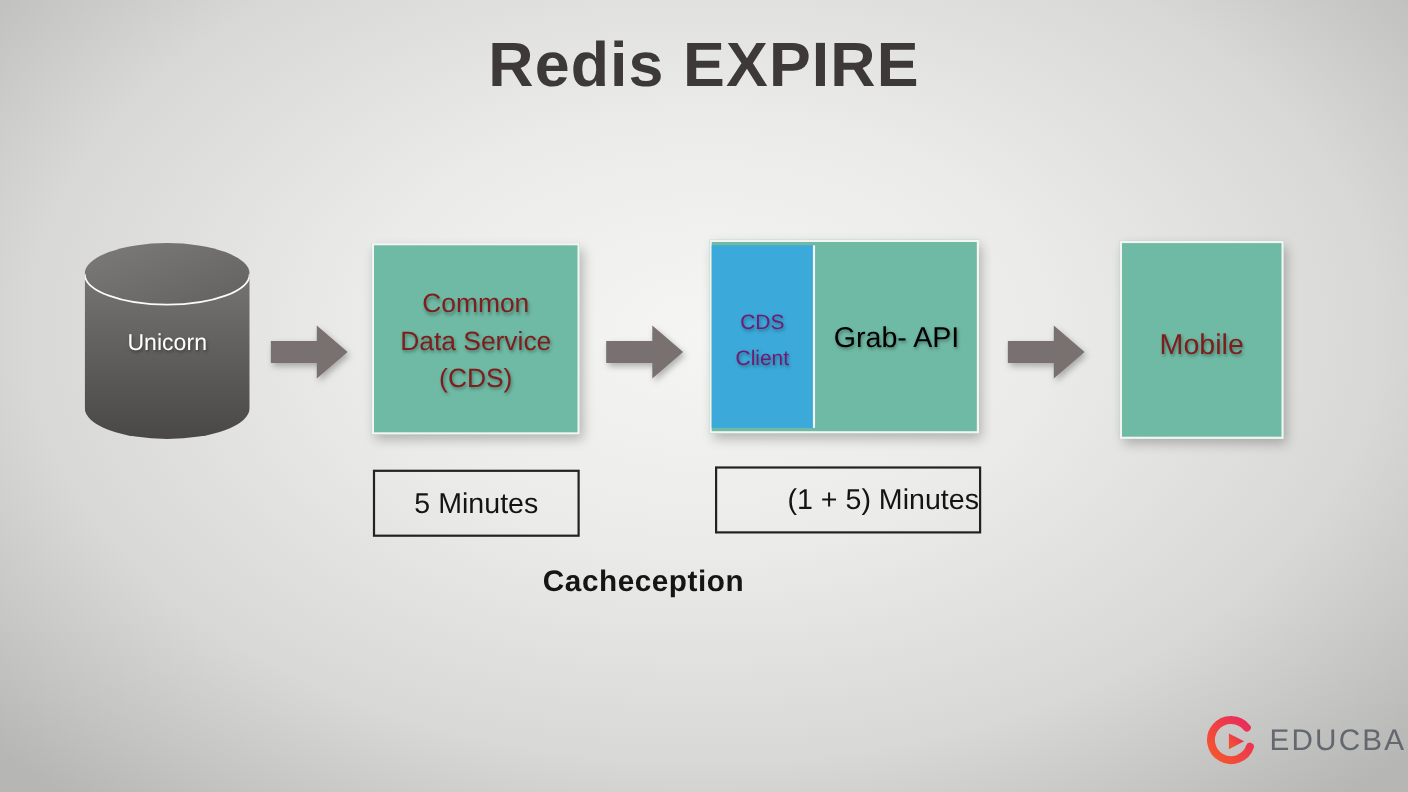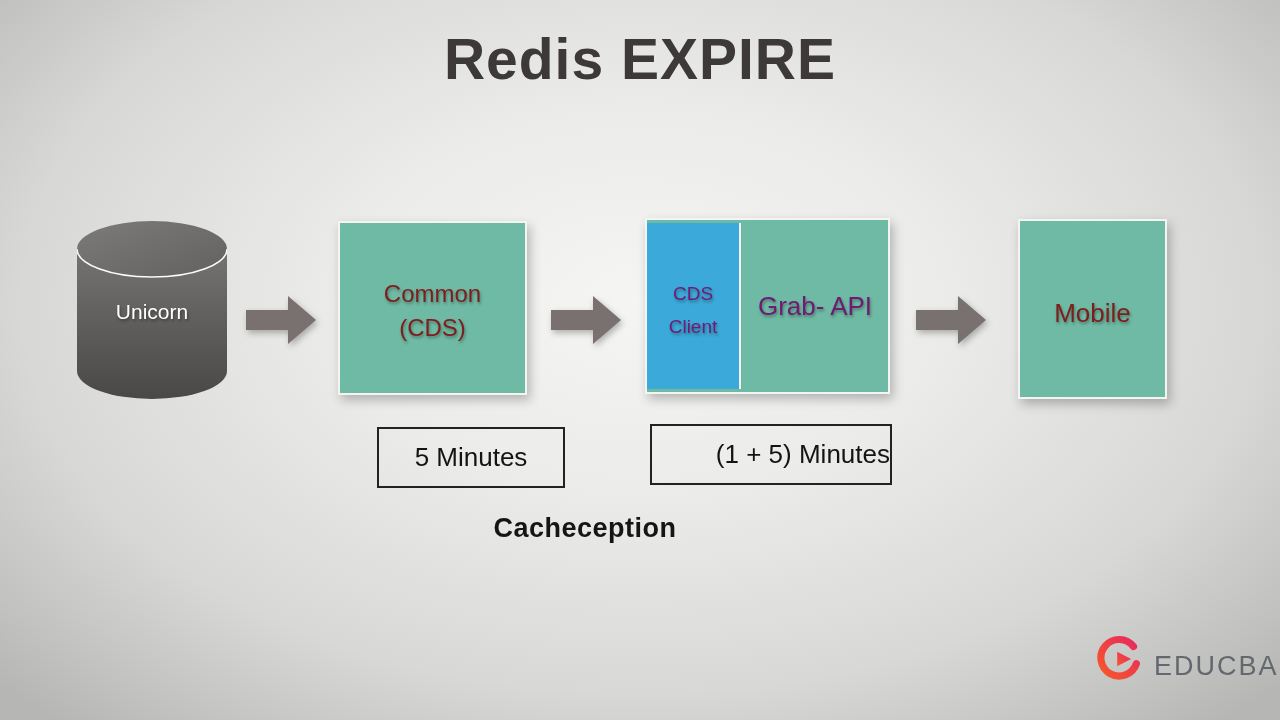--- a/index.html
+++ b/index.html
@@ -39,46 +39,46 @@
     text-shadow:1px 2px 3px rgba(0,0,0,0.35);
     box-sizing:border-box;
   }
   .cds{left:338px;top:221px;width:189px;height:174px;
     background:var(--teal,#6fbaa4);font-size:24px;line-height:34px;padding-top:6px;}
   .group{position:absolute;left:645px;top:218px;width:245px;height:176px;}
   .grab{
     position:absolute;inset:0;background:var(--teal,#6fbaa4);
     border:2px solid #f4f4f3;box-shadow:3px 5px 10px rgba(0,0,0,0.25);
     display:flex;align-items:center;justify-content:center;
-    padding-left:95px;box-sizing:border-box;color:#701a75;font-size:26px;
+    padding-left:95px;box-sizing:border-box;color:#000000;font-size:26px;
     text-shadow:1px 2px 3px rgba(0,0,0,0.35);
   }
   .client{
     position:absolute;left:2px;top:5px;bottom:5px;width:94px;
     background:var(--blue,#3ba9d9);border-right:2px solid #f4f4f3;
     display:flex;flex-direction:column;align-items:center;justify-content:center;
     color:#701a75;font-size:19px;line-height:33px;padding-top:8px;box-sizing:border-box;
     text-shadow:1px 2px 3px rgba(0,0,0,0.35);
   }
   .mobile{left:1018px;top:219px;width:149px;height:180px;
     background:var(--teal,#6fbaa4);font-size:26px;padding-top:8px;}
   
   .time-label{
     position:absolute;border:2px solid #222;color:#141414;
     display:flex;align-items:center;justify-content:center;
     font-size:26px;background:transparent;box-sizing:border-box;
   }
-  #time-1{left:339px;top:427px;width:188px;height:61px;margin-left:38px;}
+  #time-1{left:339px;top:427px;width:188px;height:61px;}
   #time-2{left:650px;top:424px;width:242px;height:61px;justify-content:flex-end;}
   .caption{
     position:absolute;top:513px;left:585px;transform:translateX(-50%);
     font-size:27px;font-weight:bold;color:#151515;letter-spacing:0.5px;
   }
   
-  .logo{position:absolute;left:1097px;top:634px;display:flex;align-items:flex-end;gap:9px;}
+  .logo{position:absolute;left:1097px;top:649px;display:flex;align-items:center;gap:9px;}
   .logo-text{font-size:27px;color:var(--logo-text-gray,#63686e);letter-spacing:2px;}
 </style>
 </head>
 <body>
 
 <div class="stage">
 
   <div class="title">Redis EXPIRE</div>
 
   <div class="db">
@@ -107,20 +107,21 @@
   </svg>
   <svg id="arrow-2" class="arrow" viewBox="0 0 72 52">
     <polygon points="0,16 42,16 42,2 70,26 42,50 42,36 0,36" fill="var(--arrow-gray,#797170)"></polygon>
   </svg>
   <svg id="arrow-3" class="arrow" viewBox="0 0 72 52">
     <polygon points="0,16 42,16 42,2 70,26 42,50 42,36 0,36" fill="var(--arrow-gray,#797170)"></polygon>
   </svg>
 
   <div class="node cds">
     <div>Common</div>
+    <div>Data Service</div>
     <div>(CDS)</div>
   </div>
 
   <div class="group">
     <div class="grab">
       <span>Grab- API</span>
     </div>
     <div class="client">
       <div>CDS</div>
       <div>Client</div>

